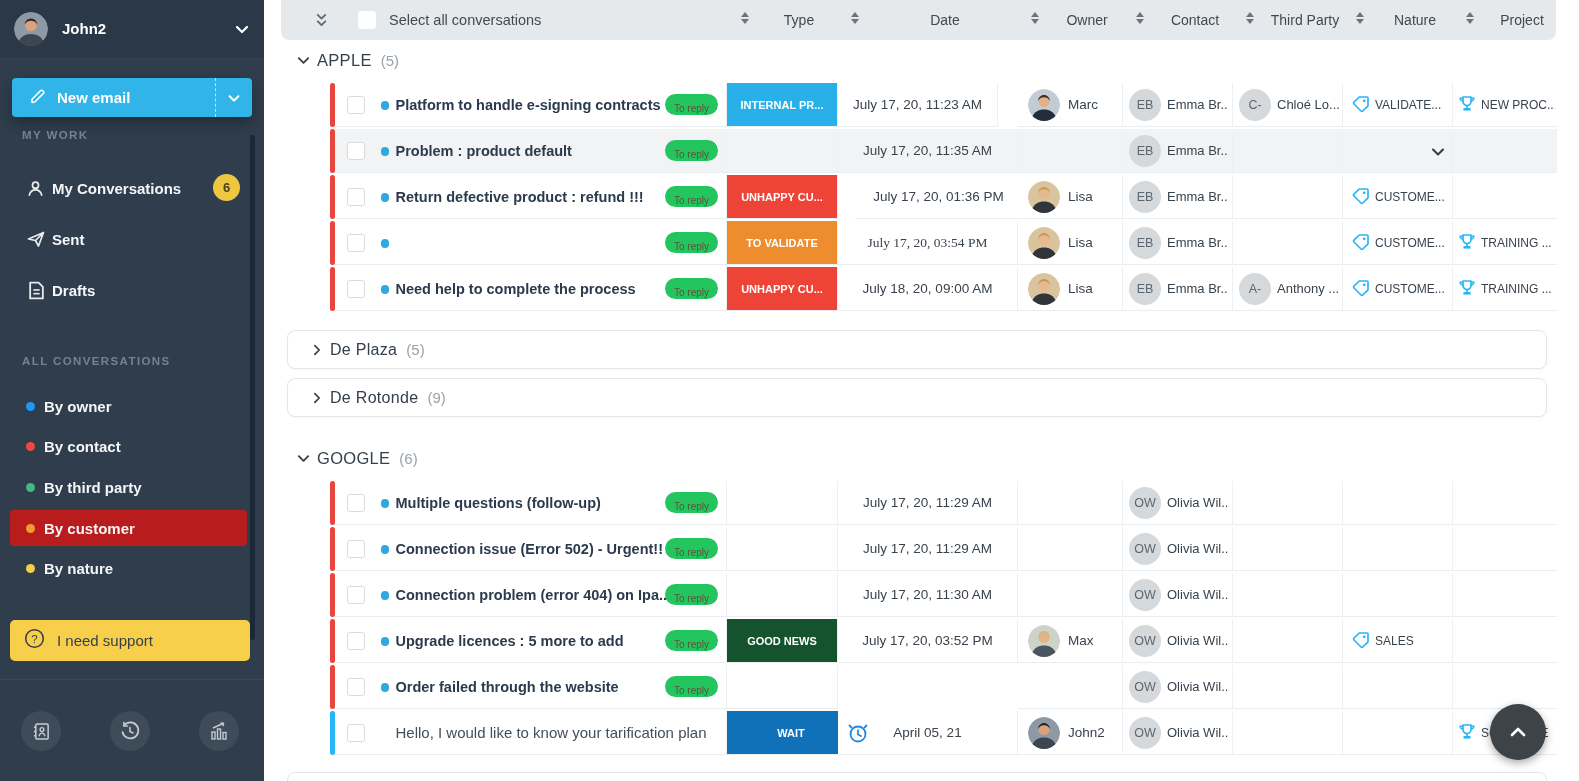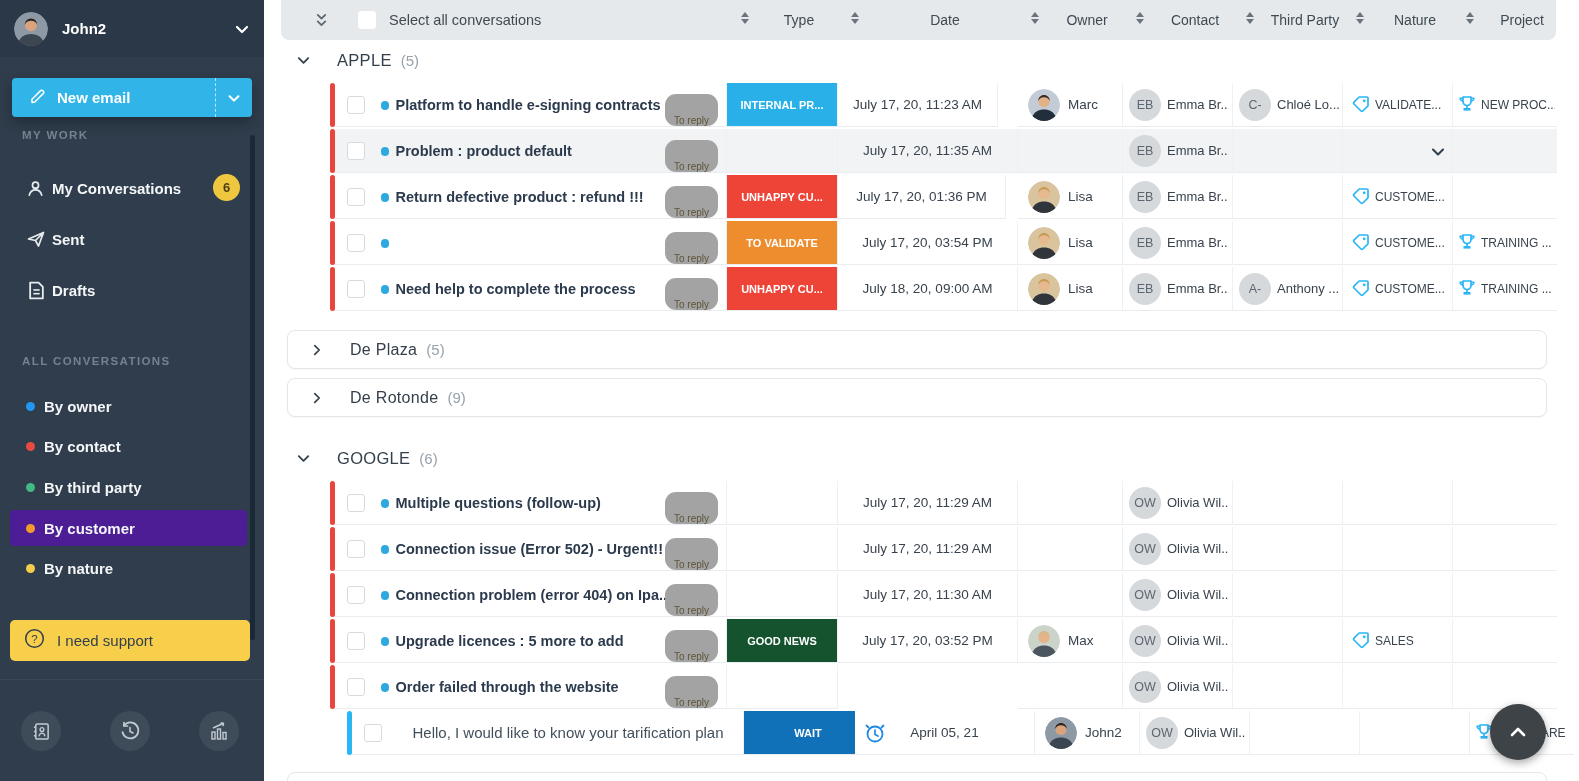--- a/index.html
+++ b/index.html
@@ -19,21 +19,21 @@
   .ne-label { color:#fff; font-size:15px; font-weight:bold; margin-left:11px; }
   .ne-split { width:37px; display:flex; align-items:center; justify-content:center; border-left:1px dashed rgba(255,255,255,0.65); }
 
   .sb-section-title { position:absolute; left:22px; color:#75828f; font-size:11.5px; font-weight:bold; letter-spacing:1.4px; }
   .sb-item { position:absolute; left:0; width:250px; height:36px; display:flex; align-items:center; cursor:pointer; border-radius:4px; }
   .sb-item .ic { position:absolute; left:26px; display:flex; }
   .sb-item .lbl { position:absolute; left:52px; color:#f4f6f8; font-size:15px; font-weight:bold; white-space:nowrap; }
   .sb-item .count-badge { position:absolute; left:213px; top:4px; width:27px; height:27px; border-radius:50%; background:#efc73f; color:#4c3f17; font-size:13px; font-weight:bold; display:flex; align-items:center; justify-content:center; }
   .filter-item .lbl { left:44px; font-weight:bold; }
   .filter-item .dot { position:absolute; left:26px; width:9px; height:9px; border-radius:50%; }
-  .filter-item.selected { left:10px; width:237px; background:#4c1d95; }
+  .filter-item.selected { left:10px; width:237px; background:#b91c1c; }
   .filter-item.selected .dot { left:16px; }
   .filter-item.selected .lbl { left:34px; }
 
   .support-btn { position:absolute; left:10px; top:620px; width:240px; height:41px; border-radius:5px; background:#f7cf4b; display:flex; align-items:center; padding-left:14px; cursor:pointer; }
   .support-btn .lbl { color:#333f4d; font-size:15px; margin-left:12px; }
 
   .sb-divider { position:absolute; left:0; top:679px; width:264px; height:1px; background:#3a4755; }
   .sb-foot-btn { position:absolute; top:711px; width:40px; height:40px; border-radius:50%; background:#3e4c5a; display:flex; align-items:center; justify-content:center; cursor:pointer; }
   .sb-scrollbar { position:absolute; left:250px; top:135px; width:5px; height:505px; border-radius:3px; background:#1b2835; }
 
@@ -45,36 +45,36 @@
   .lh-label { color:#3f4a54; font-size:14.5px; }
   .col-label { position:absolute; top:0; height:40px; line-height:40px; color:#3f4a54; font-size:14px; text-align:center; transform:translateX(-50%); white-space:nowrap; }
   .sort-icon { position:absolute; top:12px; transform:translateX(-50%); display:flex; flex-direction:column; align-items:center; gap:2px; cursor:pointer; }
   .sort-icon .tri-up { width:0; height:0; border-left:4px solid transparent; border-right:4px solid transparent; border-bottom:5px solid #6b747c; }
   .sort-icon .tri-down { width:0; height:0; border-left:4px solid transparent; border-right:4px solid transparent; border-top:5px solid #6b747c; }
 
   .checkbox { width:18px; height:18px; background:#fff; border:1px solid #d6dbe0; border-radius:3px; cursor:pointer; }
   .list-header .checkbox { border-color:#fff; }
 
   .group-header { position:absolute; height:24px; display:flex; align-items:center; cursor:pointer; }
-  .group-name { color:#333f4a; font-size:16.5px; margin-left:26px; letter-spacing:0.3px; }
+  .group-name { color:#333f4a; font-size:16.5px; margin-left:6px; letter-spacing:0.3px; }
   .group-count { color:#98a2ab; font-size:15px; margin-left:9px; }
 
   .group-card { position:absolute; left:23px; width:1260px; height:39px; background:#fff; border:1px solid #e3e7ea; border-radius:8px; display:flex; align-items:center; padding-left:22px; box-shadow:0 1px 2px rgba(0,0,0,0.04); cursor:pointer; }
   .group-card .group-name { font-size:16px; }
 
   .rows-container { position:absolute; left:66px; width:1227px; }
   .conv-row { position:absolute; left:0; width:1227px; height:44px; cursor:pointer; }
   .cell { position:absolute; top:0; height:44px; background:#fff; border-right:1px solid #eef1f3; border-bottom:1px solid #e9edf0; }
   .conv-row.hovered .cell { background:#f2f3f5; }
   .stripe { position:absolute; left:0; top:0; width:4.5px; height:44px; border-radius:3px; z-index:2; }
   .subject-cell .checkbox { position:absolute; left:12px; top:13px; }
   .unread-dot { position:absolute; left:46px; top:18px; width:8.5px; height:8.5px; border-radius:50%; background:#2ea9e0; }
   .subject-text { position:absolute; left:61px; top:0; line-height:44px; font-size:14.5px; font-weight:bold; color:#2b3a4d; white-space:nowrap; overflow:hidden; max-width:300px; }
   .subject-text.plain { font-weight:normal; font-size:15px; color:#43505c; max-width:370px; }
-  .reply-pill { position:absolute; right:8px; top:11px; height:21px; line-height:21px; border-radius:11px; background:#a3a3a3; color:#5d5337; font-size:10px; padding:16px 9px; }
+  .reply-pill { position:absolute; right:8px; top:11px; height:21px; line-height:21px; border-radius:11px; background:#22c55e; color:#5d5337; font-size:10px; padding:4px 9px; }
   .type-badge { display:flex; align-items:center; justify-content:center; color:#fff; font-size:11px; font-weight:bold; white-space:nowrap; overflow:hidden; padding:0 4px; }
   .date-text { display:block; width:100%; text-align:center; line-height:44px; font-size:13.5px; color:#39434d; white-space:nowrap; }
   .avatar32 { position:absolute; left:10px; top:6px; width:32px; height:32px; border-radius:50%; overflow:hidden; }
   .person-name { position:absolute; left:50px; top:0; line-height:44px; font-size:13.5px; color:#39434d; white-space:nowrap; overflow:hidden; }
   .initials { position:absolute; left:6px; top:6px; width:32px; height:32px; border-radius:50%; background:#d6d9dc; color:#5c6670; font-size:12.5px; display:flex; align-items:center; justify-content:center; }
   .initials-name { left:44px; font-size:13px; max-width:62px; }
   .tagged { position:absolute; left:32px; top:0; line-height:44px; font-size:12px; color:#39434d; white-space:nowrap; overflow:hidden; max-width:74px; }
   .cell-icon { position:absolute; left:9px; top:12px; }
   .expander { position:absolute; right:6px; top:15px; display:flex; }
   .clock-ic { position:absolute; left:9px; top:11px; }
@@ -353,21 +353,21 @@
         </div>
         <div class="conv-row" style="top: 92px;">
           <div class="cell subject-cell" style="left: 4.5px; width: 392.5px;">
             <span class="checkbox"></span>
             <span class="unread-dot"></span>
             <span class="subject-text ">Return defective product : refund !!!</span>
             <span class="reply-pill">To reply</span>
           </div>
           <span class="stripe" style="background: rgb(232, 69, 60);"></span>
           <div class="cell type-badge" style="left: 397px; width: 111px; background: rgb(238, 68, 55);">UNHAPPY CU...</div>
-          <div class="cell " style="left: 508px; width: 168px;">
+          <div class="cell " style="left: 525px; width: 168px;">
             <span class="date-text">July 17, 20, 01:36 PM</span>
           </div>
           <div class="cell " style="left: 688px; width: 105px;">
             <span class="avatar32"><svg width="100%" height="100%" viewBox="0 0 32 32">
                 <circle cx="16" cy="16" r="16" fill="#d9c49e"></circle>
                 <circle cx="16" cy="12.5" r="5.6" fill="#e6b98e"></circle>
                 <path d="M10.2 12c0-3.3 2.6-5.9 5.8-5.9s5.8 2.6 5.8 5.9c-0.9-2.2-3-3.7-5.8-3.7s-4.9 1.5-5.8 3.7z" fill="#c89a56"></path>
                 <path d="M4 28.6c1.8-5.4 6.6-8 12-8s10.2 2.6 12 8a16 16 0 0 1-24 0z" fill="#30343b"></path>
               </svg></span>
             <span class="person-name">Lisa</span>
@@ -387,21 +387,21 @@
           <div class="cell " style="left: 1123px; width: 104px; border-right: none;"></div>
         </div>
         <div class="conv-row" style="top: 138px;">
           <div class="cell subject-cell" style="left: 4.5px; width: 392.5px;">
             <span class="checkbox"></span>
             <span class="unread-dot"></span>
             <span class="reply-pill">To reply</span>
           </div>
           <span class="stripe" style="background: rgb(232, 69, 60);"></span>
           <div class="cell type-badge" style="left: 397px; width: 111px; background: rgb(238, 141, 45);">TO VALIDATE</div>
-          <div class="cell " style="left: 508px; width: 180px;">
+          <div class="cell " style="left: 508px; width: 180px; font-family: Liberation Serif, serif;">
             <span class="date-text">July 17, 20, 03:54 PM</span>
           </div>
           <div class="cell " style="left: 688px; width: 105px;">
             <span class="avatar32"><svg width="100%" height="100%" viewBox="0 0 32 32">
                 <circle cx="16" cy="16" r="16" fill="#d9c49e"></circle>
                 <circle cx="16" cy="12.5" r="5.6" fill="#e6b98e"></circle>
                 <path d="M10.2 12c0-3.3 2.6-5.9 5.8-5.9s5.8 2.6 5.8 5.9c-0.9-2.2-3-3.7-5.8-3.7s-4.9 1.5-5.8 3.7z" fill="#c89a56"></path>
                 <path d="M4 28.6c1.8-5.4 6.6-8 12-8s10.2 2.6 12 8a16 16 0 0 1-24 0z" fill="#30343b"></path>
               </svg></span>
             <span class="person-name">Lisa</span>
@@ -611,21 +611,21 @@
           <div class="cell " style="left: 397px; width: 111px;"></div>
           <div class="cell " style="left: 688px; width: 105px;"></div>
           <div class="cell " style="left: 793px; width: 110px;">
             <span class="initials">OW</span>
             <span class="person-name initials-name">Olivia Wil...</span>
           </div>
           <div class="cell " style="left: 903px; width: 110px;"></div>
           <div class="cell " style="left: 1013px; width: 110px;"></div>
           <div class="cell " style="left: 1123px; width: 104px; border-right: none;"></div>
         </div>
-        <div class="conv-row" style="top: 230px; margin-left: 17px;">
+        <div class="conv-row" style="top: 230px;">
           <div class="cell subject-cell" style="left: 4.5px; width: 392.5px;">
             <span class="checkbox"></span>
             <span class="subject-text plain">Hello, I would like to know your tarification plan</span>
           </div>
           <span class="stripe" style="background: rgb(41, 182, 246);"></span>
           <div class="cell type-badge" style="left: 397px; width: 129px; background: rgb(16, 112, 184);">WAIT</div>
           <div class="cell " style="left: 508px; width: 180px;">
             <span class="clock-ic"><svg width="22" height="22" viewBox="0 0 22 22">
                 <circle cx="11" cy="12" r="7.5" fill="none" stroke="#1e88e5" stroke-width="1.8"></circle>
                 <polyline points="11,8 11,12.5 14,14" fill="none" stroke="#1e88e5" stroke-width="1.7" stroke-linecap="round"></polyline>

